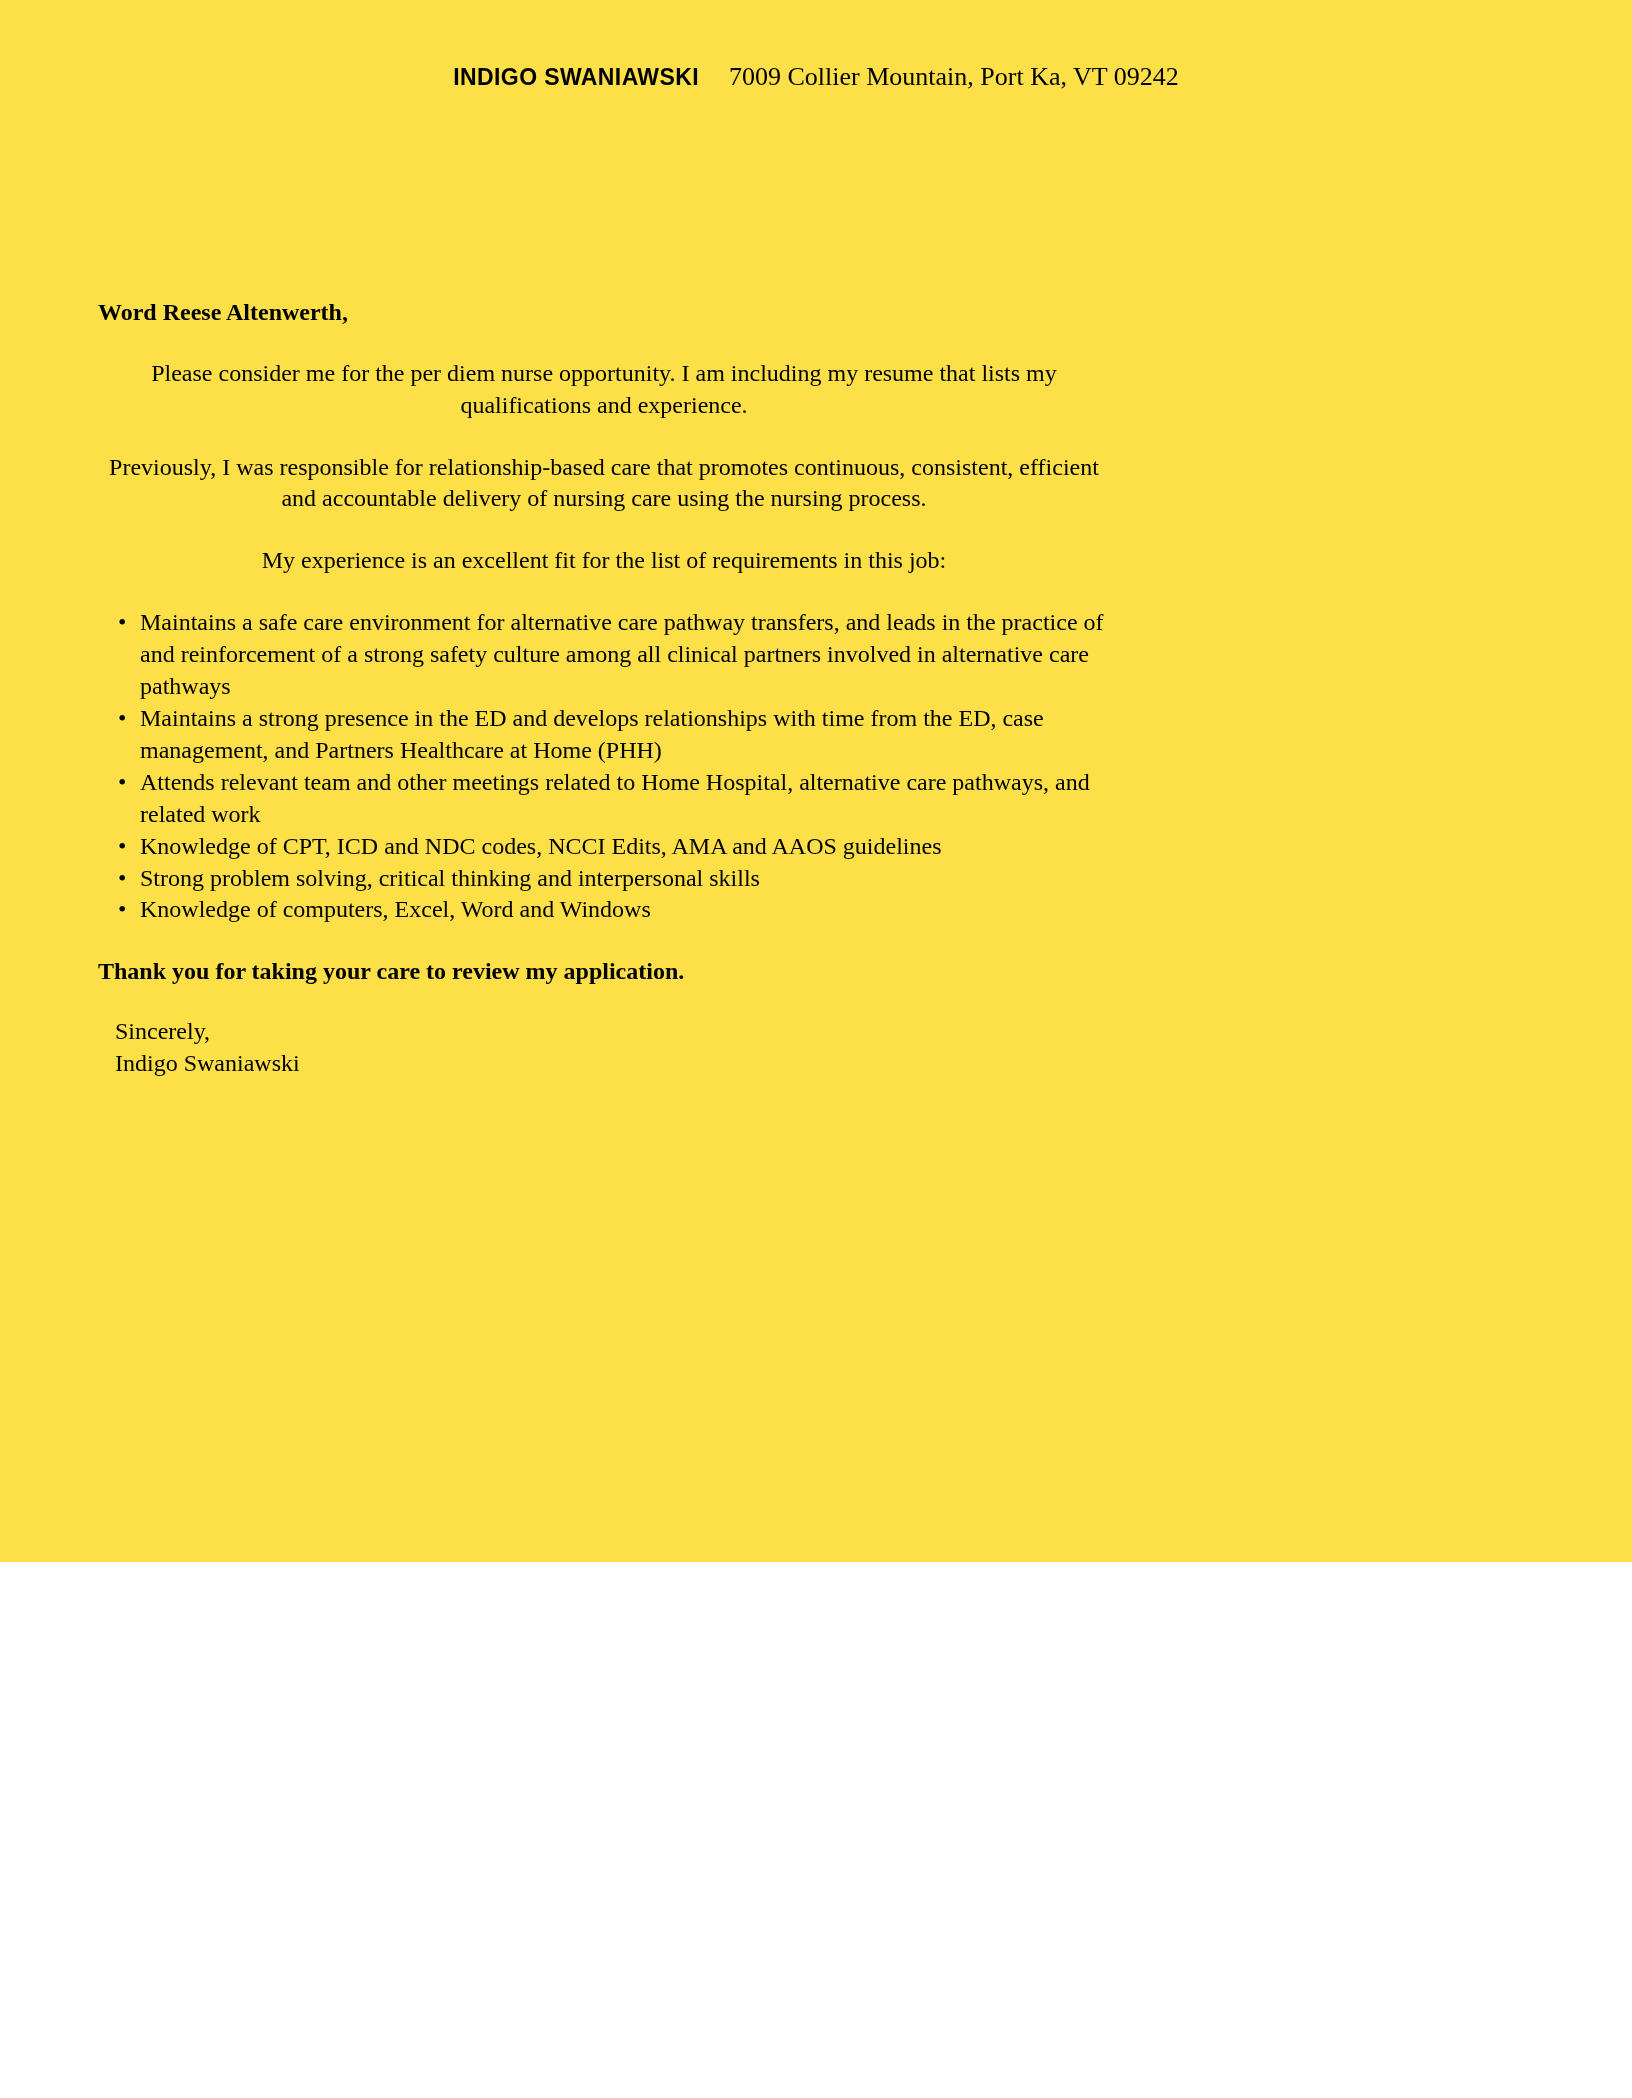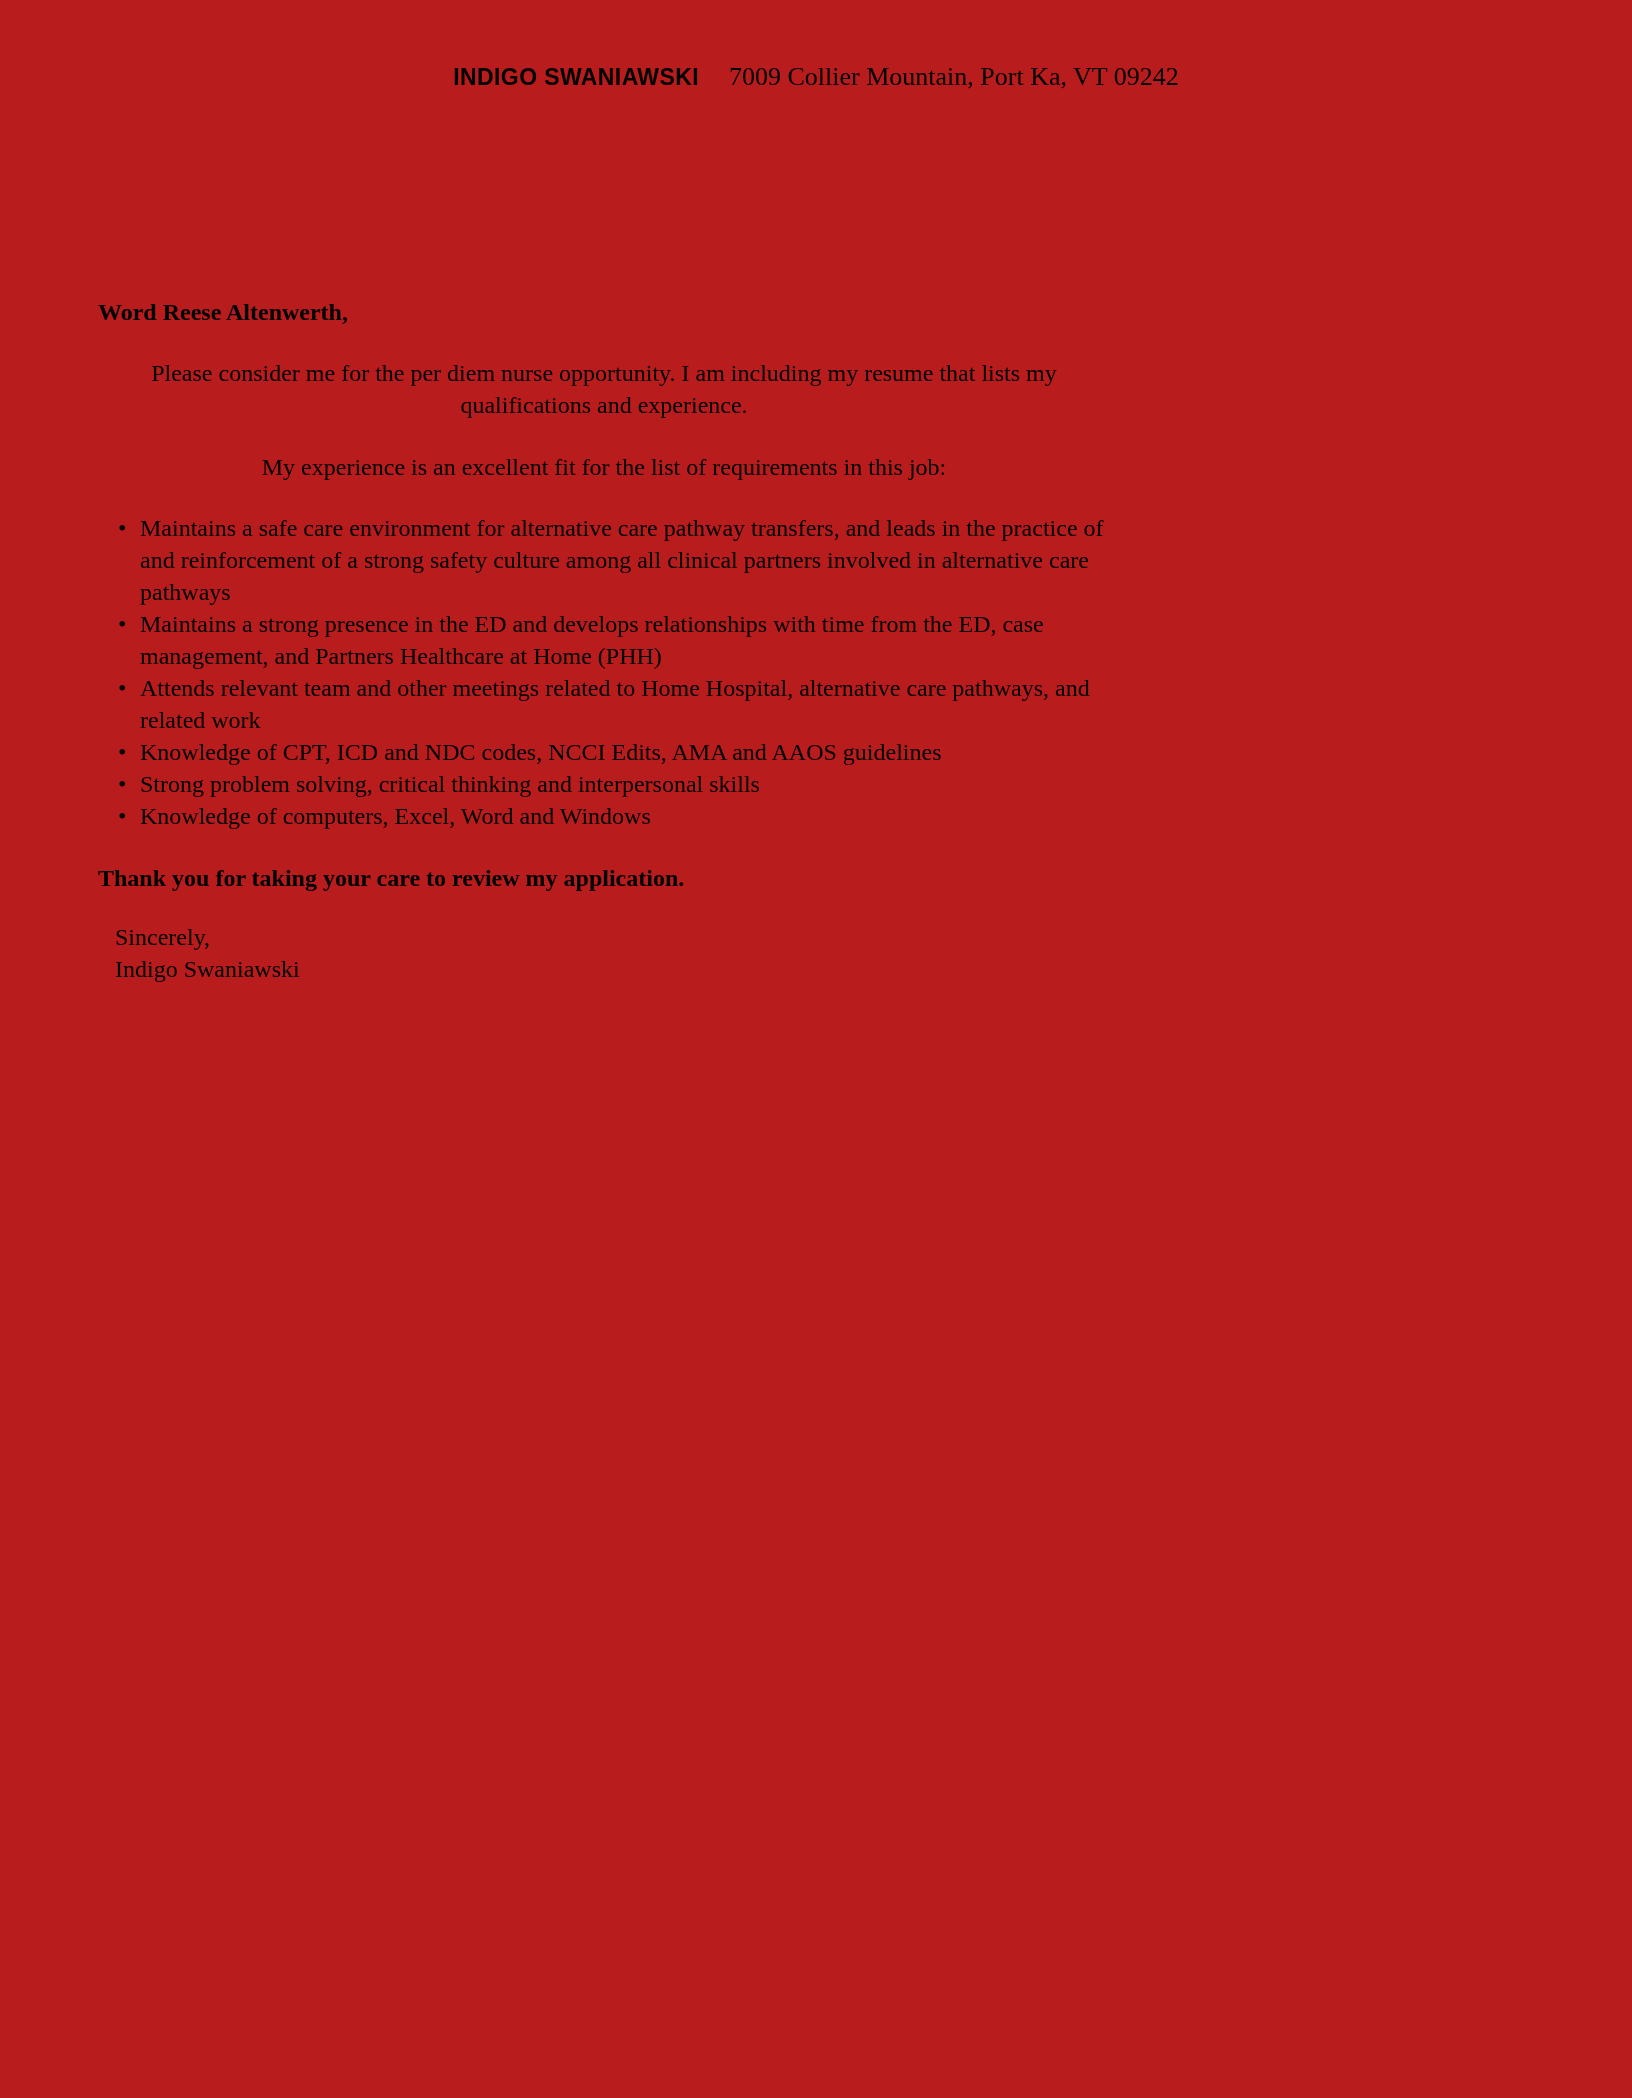--- a/index.html
+++ b/index.html
@@ -10,23 +10,23 @@
   body {
     width: 1632px;
     height: 2098px;
     font-family: "Liberation Serif", "DejaVu Serif", serif;
     color: #000000;
     -webkit-font-smoothing: antialiased;
   }
   .page {
     position: relative;
     width: 1632px;
-    height: 2098px;
+    height: 1562px;
     box-sizing: border-box;
-    background: #b91c1c;
+    background: #fde047;
     overflow: hidden;
   }
 
   
   .letterhead {
     position: absolute;
     left: 0;
     top: 62px;
     width: 1632px;
     text-align: center;
@@ -117,20 +117,21 @@
   <div class="letterhead">
     <span class="lh-name">INDIGO SWANIAWSKI</span><span class="lh-gap"></span><span class="lh-address">7009 Collier Mountain, Port Ka, VT 09242</span>
   </div>
 
   <div class="letter-body">
 
     <div class="salutation">Word Reese Altenwerth,</div>
 
     <p class="para">Please consider me for the per diem nurse opportunity. I am including my resume that lists my qualifications and experience.</p>
 
+    <p class="para">Previously, I was responsible for relationship-based care that promotes continuous, consistent, efficient and accountable delivery of nursing care using the nursing process.</p>
 
     <p class="para">My experience is an excellent fit for the list of requirements in this job:</p>
 
     <ul class="reqs">
       <li>Maintains a safe care environment for alternative care pathway transfers, and leads in the practice of and reinforcement of a strong safety culture among all clinical partners involved in alternative care pathways</li>
       <li>Maintains a strong presence in the ED and develops relationships with time from the ED, case management, and Partners Healthcare at Home (PHH)</li>
       <li>Attends relevant team and other meetings related to Home Hospital, alternative care pathways, and related work</li>
       <li>Knowledge of CPT, ICD and NDC codes, NCCI Edits, AMA and AAOS guidelines</li>
       <li>Strong problem solving, critical thinking and interpersonal skills</li>
       <li>Knowledge of computers, Excel, Word and Windows</li>

